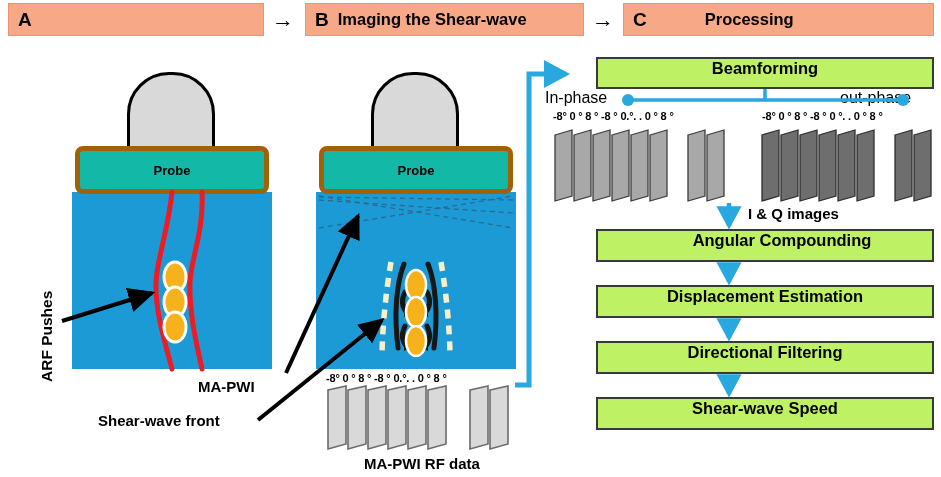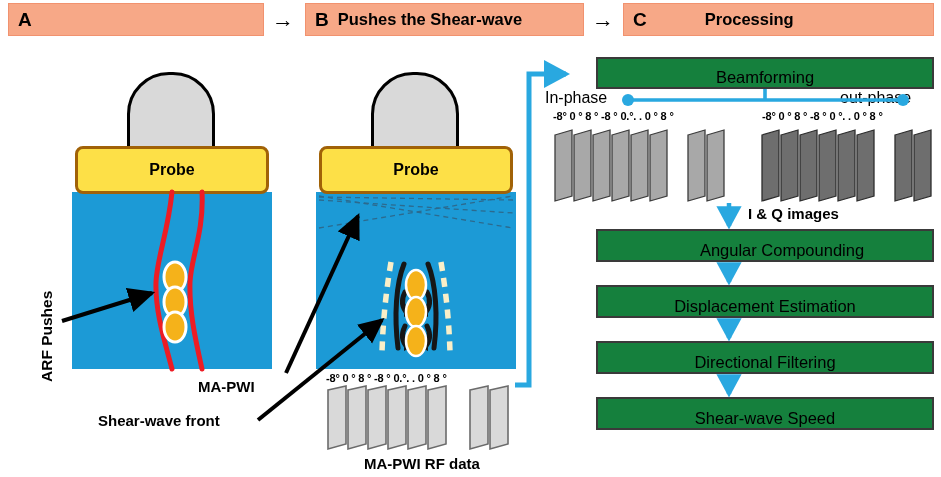--- a/index.html
+++ b/index.html
@@ -12,52 +12,52 @@
           display:flex;align-items:center;}
   .banner .ltr{font-weight:bold;font-size:19px;margin-left:9px;}
   .banner .ttl{font-weight:bold;font-size:16.5px;margin-left:9px;white-space:nowrap;}
   .banner.c{justify-content:flex-start;}
   .banner.c .ttl{margin-left:58px;}
   .arrowglyph{position:absolute;top:9px;font-size:22px;line-height:22px;font-weight:bold;}
 
   
   .probe-neck{position:absolute;background:#D9D9D9;border:3px solid #000;
               box-sizing:border-box;border-radius:42px 42px 0 0;}
-  .probe-body{position:absolute;background:#fde047;border:3px solid #a16207;
+  .probe-body{position:absolute;background:#14b8a6;border:5px solid #a16207;
               box-sizing:border-box;border-radius:8px;
               display:flex;align-items:center;justify-content:center;
-              font-weight:bold;font-size:16px;}
+              font-weight:bold;font-size:13px;}
   .tissue{position:absolute;background:#1C9AD6;}
 
   
   .lbl{position:absolute;font-weight:bold;font-size:15px;white-space:nowrap;}
   .lbl-rot{position:absolute;font-weight:bold;font-size:15.5px;white-space:nowrap;
            transform-origin:0 0;transform:rotate(-90deg);}
   .lbl-thin{position:absolute;font-size:16px;white-space:nowrap;}
   .ang{position:absolute;font-weight:bold;font-size:11px;white-space:nowrap;letter-spacing:-0.2px;}
 
   
-  .pbox{position:absolute;border:2px solid #3a3a3a;background:#15803d;box-sizing:border-box;
-        display:flex;align-items:flex-end;justify-content:center;
-        font-weight:normal;font-size:16.5px;}
+  .pbox{position:absolute;border:2px solid #3a3a3a;background:#bef264;box-sizing:border-box;
+        display:flex;align-items:flex-start;justify-content:center;
+        font-weight:bold;font-size:16.5px;}
 
   svg.layer{position:absolute;left:0;top:0;width:941px;height:477px;
             pointer-events:none;overflow:visible;}
 </style>
 </head>
 <body>
 
 <div class="banner" style="left:8px;width:256px;">
   <span class="ltr">A</span>
 </div>
 <div class="arrowglyph" style="left:272px;">→</div>
 
 <div class="banner" style="left:305px;width:279px;">
   <span class="ltr">B</span>
-  <span class="ttl">Pushes the Shear-wave</span>
+  <span class="ttl">Imaging the Shear-wave</span>
 </div>
 <div class="arrowglyph" style="left:592px;">→</div>
 
 <div class="banner c" style="left:623px;width:311px;">
   <span class="ltr">C</span>
   <span class="ttl">Processing</span>
 </div>
 
 <div class="probe-neck" style="left:127px;top:72px;width:88px;height:82px;"></div>
 <div class="tissue" style="left:72px;top:192px;width:200px;height:177px;"></div>

